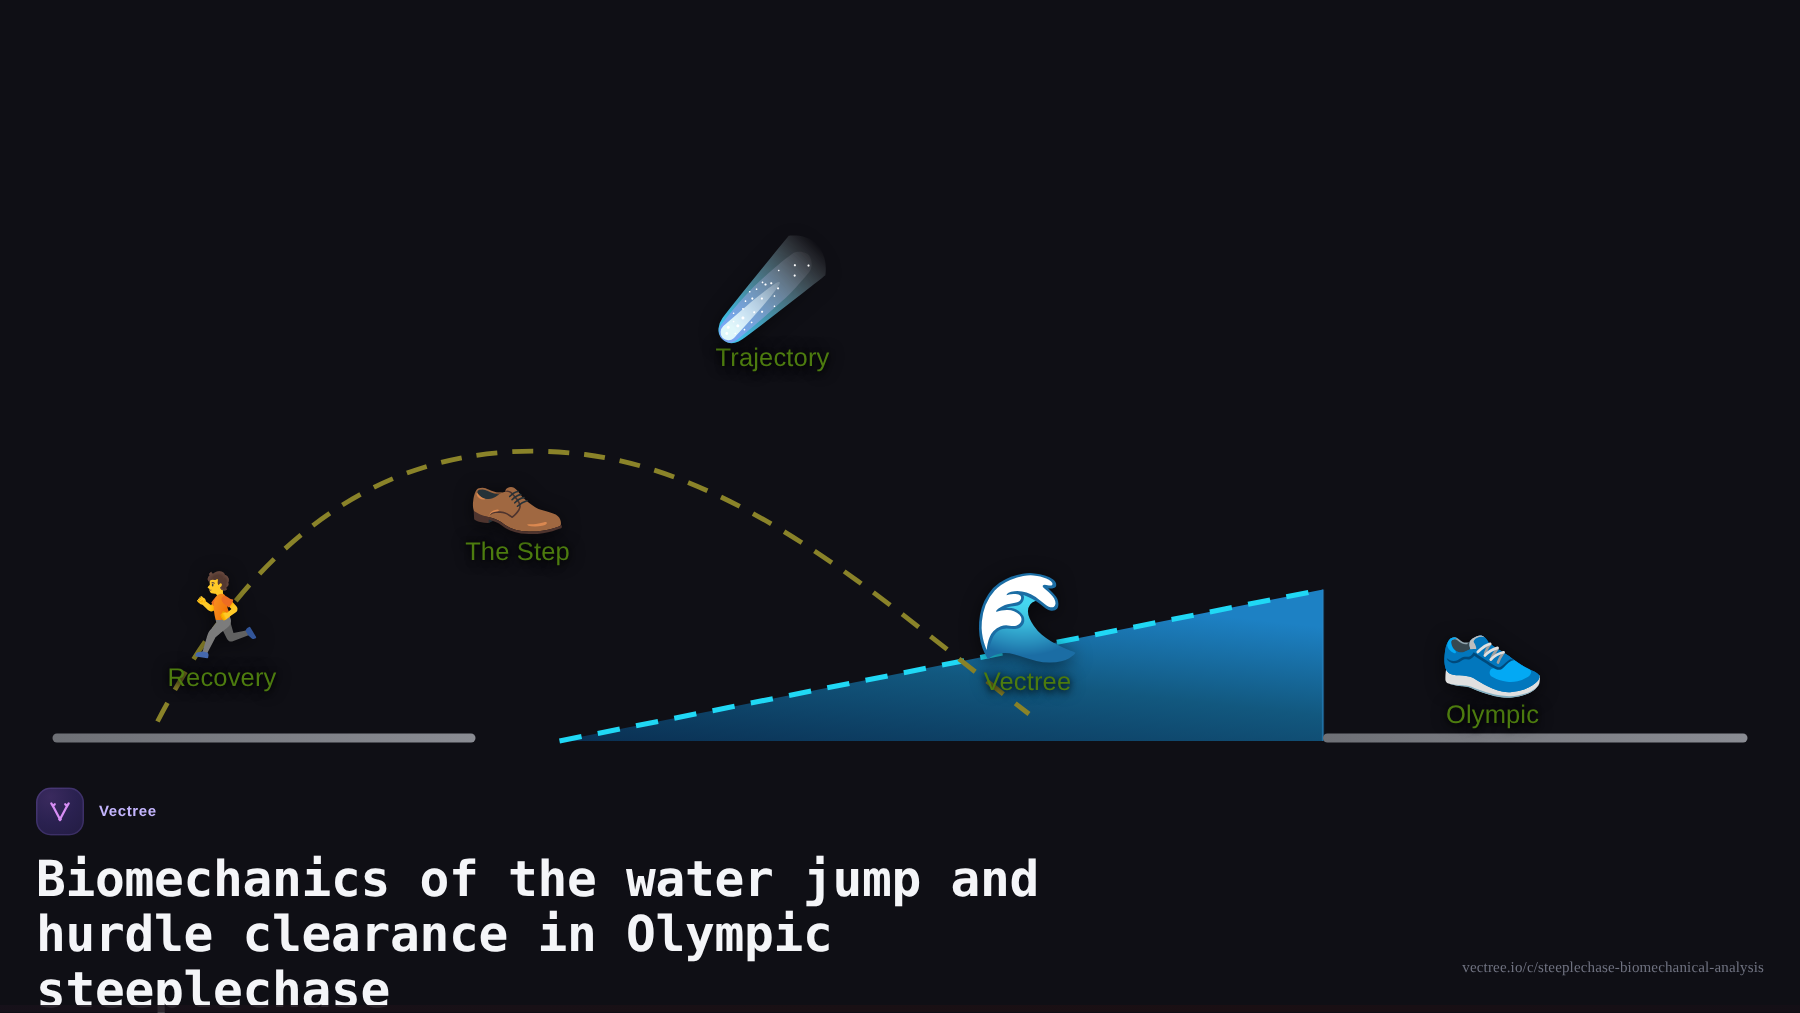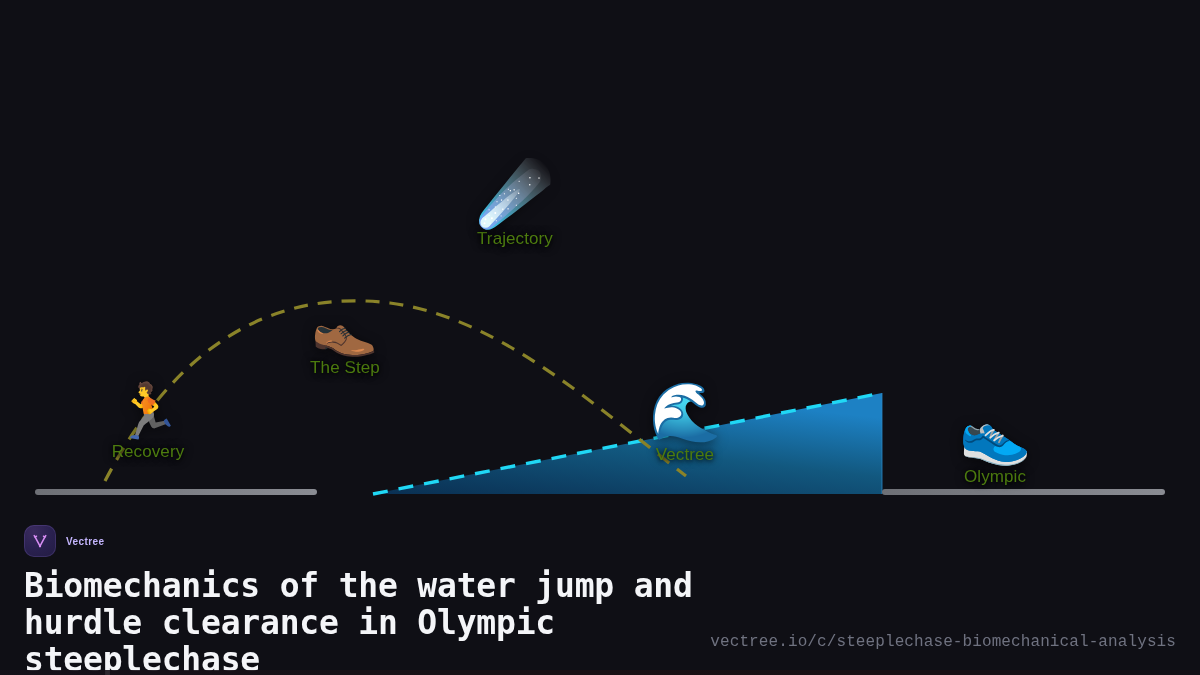--- a/index.html
+++ b/index.html
@@ -132,22 +132,22 @@
     color: #f4f5f8;
     letter-spacing: -0.2px;
     max-width: 760px;
     white-space: pre-line;
   }
 
   #url {
     position: absolute;
     right: 24px;
     bottom: 24px;
-    font-family: Liberation Mono, monospace;
-    font-size: 16px;
+    font-family: Liberation Serif, serif;
+    font-size: 10px;
     color: #6f7280;
     letter-spacing: .1px;
     white-space: nowrap;
     margin-left: 48px;
   }
 </style>
 </head>
 <body>
 
 <div id="stage">

